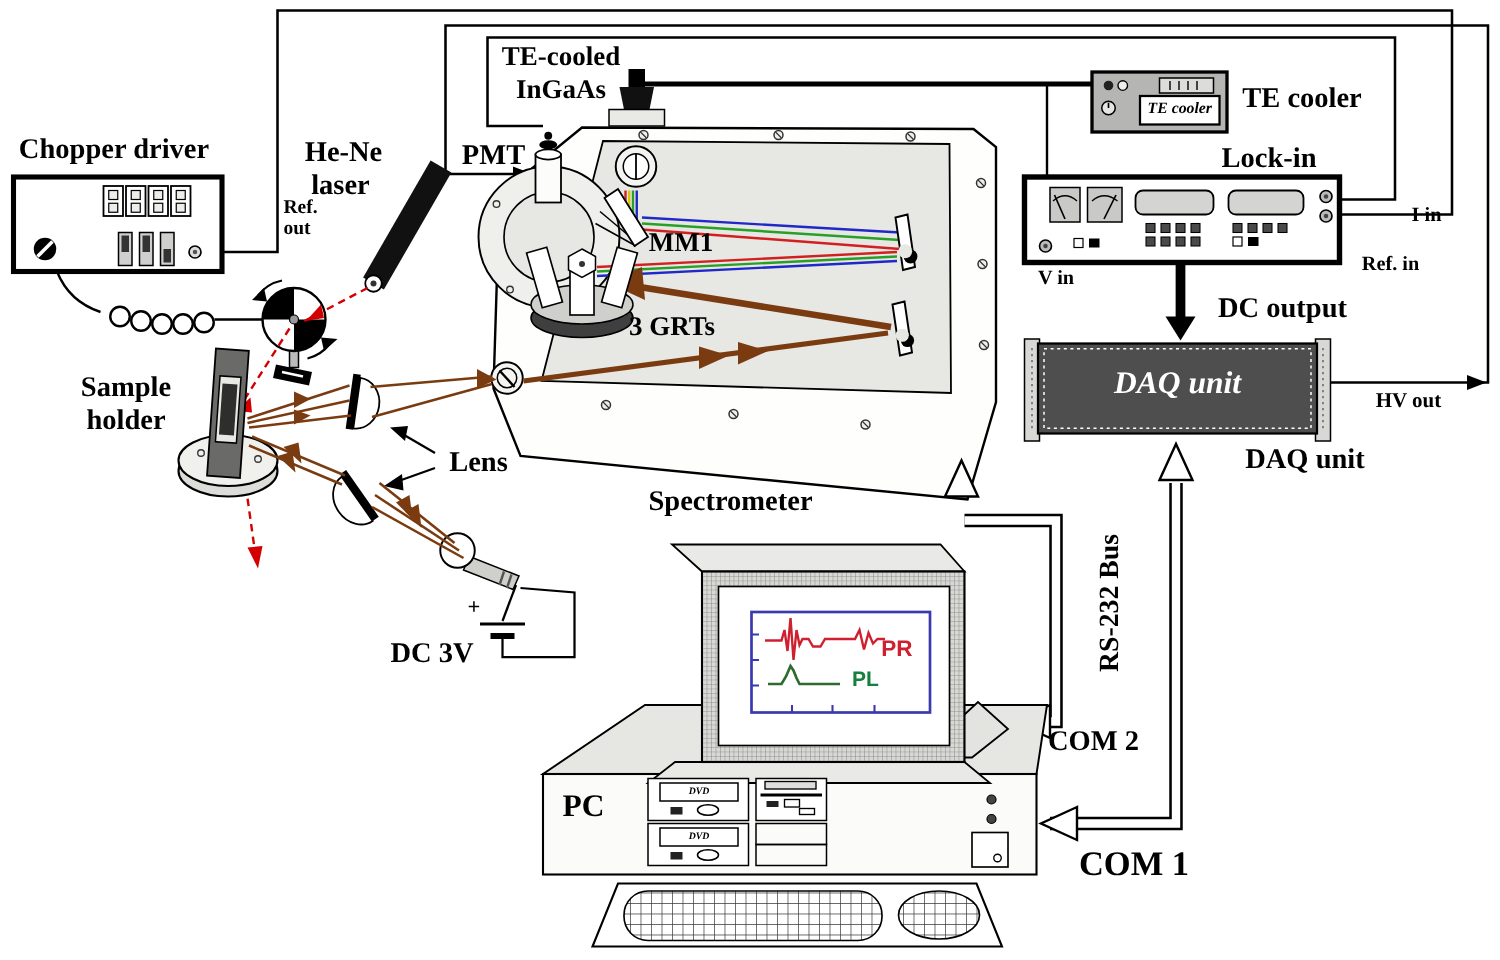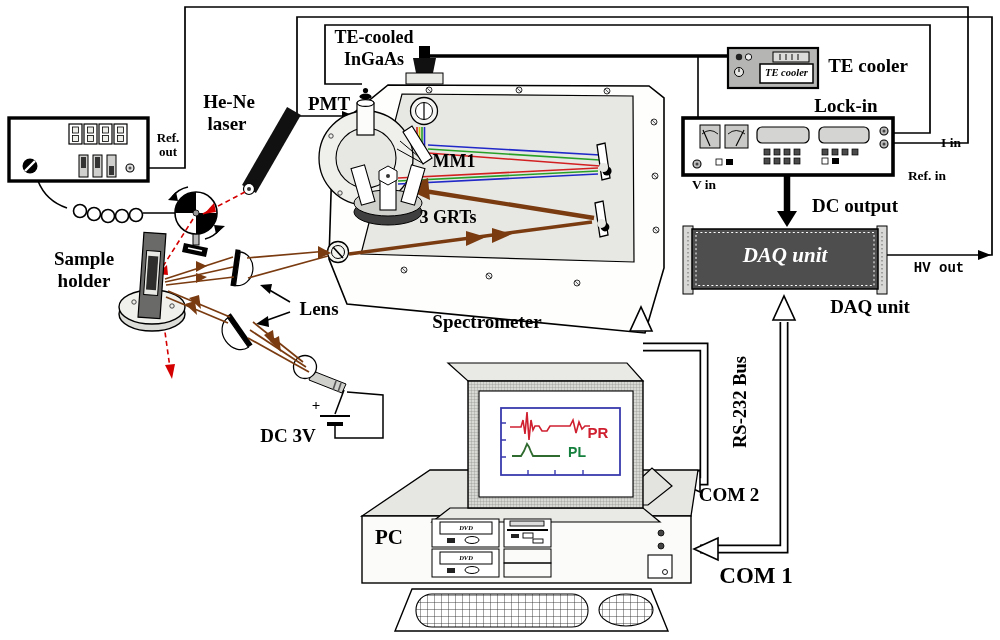--- a/index.html
+++ b/index.html
@@ -1,20 +1,20 @@
 <!DOCTYPE html>
 <html><head>
 <meta charset="utf-8">
 <style>
   html,body{margin:0;padding:0;background:#fff;}
   .stage{position:relative;width:1000px;height:640px;background:#fff;overflow:hidden;
          font-family:"Liberation Serif",serif;}
   .stage svg{position:absolute;left:0;top:0;}
   .lbl{position:absolute;font-weight:bold;color:#000;text-align:center;line-height:1.02;white-space:nowrap;}
-  .left{text-align:center;}
+  .left{text-align:left;padding-left:38px;}
   .it{font-style:italic;}
   .sans{font-family:"Liberation Sans",sans-serif;}
   .rot{transform:rotate(-90deg);transform-origin:0 0;}
 </style>
 </head>
 <body>
 
 <div class="stage">
 
 <svg width="1000" height="640" viewBox="0 0 1000 640">
@@ -398,53 +398,54 @@
     <rect x="648" y="555" width="24" height="23" fill="#fff" stroke="#000" stroke-width="1.1"></rect>
     <circle cx="665" cy="572" r="2.5" fill="none" stroke="#000" stroke-width="0.9"></circle>
   </g>
   <g>
     <polygon points="412,589 651,589 668,631 395,631" fill="#fff" stroke="#000" stroke-width="1.4"></polygon>
     <rect x="416" y="594" width="172" height="33" rx="16" fill="url(#hatchGrid)" stroke="#000" stroke-width="1.1"></rect>
     <ellipse cx="626" cy="610" rx="27" ry="16" fill="url(#hatchGrid)" stroke="#000" stroke-width="1.1"></ellipse>
   </g>
 </svg>
 
+<div class="lbl" style="left:5px;top:90px;width:142px;font-size:19px;">Chopper driver</div>
 <div class="lbl left" style="left:151px;top:131px;width:34px;font-size:13px;">Ref.</div>
 <div class="lbl left" style="left:151px;top:145px;width:34px;font-size:13px;">out</div>
 
 <div class="lbl" style="left:196px;top:92px;width:66px;font-size:19px;">He-Ne</div>
 <div class="lbl" style="left:196px;top:114px;width:62px;font-size:19px;">laser</div>
 
 <div class="lbl" style="left:322px;top:28px;width:104px;font-size:18px;">TE-cooled</div>
 <div class="lbl" style="left:322px;top:50px;width:104px;font-size:18px;">InGaAs</div>
 <div class="lbl" style="left:302px;top:94px;width:54px;font-size:19px;">PMT</div>
 
 <div class="lbl" style="left:427px;top:152px;width:54px;font-size:18px;">MM1</div>
 <div class="lbl" style="left:414px;top:208px;width:68px;font-size:18px;">3 GRTs</div>
-<div class="lbl" style="left:422px;top:312px;width:130px;font-size:19px;text-align:center;">Spectrometer</div>
+<div class="lbl" style="left:422px;top:325px;width:130px;font-size:19px;text-align:center;">Spectrometer</div>
 
 <div class="lbl" style="left:44px;top:249px;width:80px;font-size:19px;">Sample</div>
 <div class="lbl" style="left:44px;top:271px;width:80px;font-size:19px;">holder</div>
 <div class="lbl" style="left:292px;top:299px;width:54px;font-size:19px;">Lens</div>
 
 <div class="lbl" style="left:228px;top:426px;width:120px;font-size:19px;">DC 3V</div>
 <div class="lbl" style="left:308px;top:398px;width:16px;font-size:15px;">+</div>
 
 <div class="lbl" style="left:822px;top:56px;width:92px;font-size:19px;">TE cooler</div>
 <div class="lbl it" style="left:761px;top:68px;width:51px;font-size:10.5px;">TE cooler</div>
 
 <div class="lbl" style="left:808px;top:96px;width:76px;font-size:19px;">Lock-in</div>
 <div class="lbl" style="left:686px;top:178px;width:36px;font-size:13.5px;">V in</div>
 <div class="lbl" style="left:933px;top:136px;width:36px;font-size:13.5px;">I in</div>
 <div class="lbl" style="left:899px;top:169px;width:56px;font-size:13.5px;">Ref.  in</div>
 
 <div class="lbl" style="left:800px;top:196px;width:110px;font-size:19px;">DC output</div>
 <div class="lbl it" style="left:694px;top:245px;width:182px;font-size:21px;color:#fff;">DAQ unit</div>
 <div class="lbl" style="left:822px;top:297px;width:96px;font-size:19px;">DAQ unit</div>
-<div class="lbl" style="left:908px;top:261px;width:62px;font-size:14px;font-family:Liberation Mono, monospace;">HV out</div>
+<div class="lbl" style="left:908px;top:261px;width:62px;font-size:14px;">HV out</div>
 
 <div class="lbl rot" style="left:731px;top:458px;width:112px;font-size:18.5px;">RS-232 Bus</div>
 <div class="lbl" style="left:690px;top:485px;width:78px;font-size:19px;">COM 2</div>
 <div class="lbl" style="left:716px;top:564px;width:80px;font-size:23px;">COM 1</div>
 <div class="lbl" style="left:366px;top:527px;width:46px;font-size:21px;">PC</div>
 
 <div class="lbl sans" style="left:584px;top:425px;width:28px;font-size:15px;color:#cf2030;">PR</div>
 <div class="lbl sans" style="left:563px;top:445px;width:28px;font-size:14px;color:#15803d;">PL</div>
 
 <div class="lbl it" style="left:452px;top:525px;width:28px;font-size:6.5px;">DVD</div>

